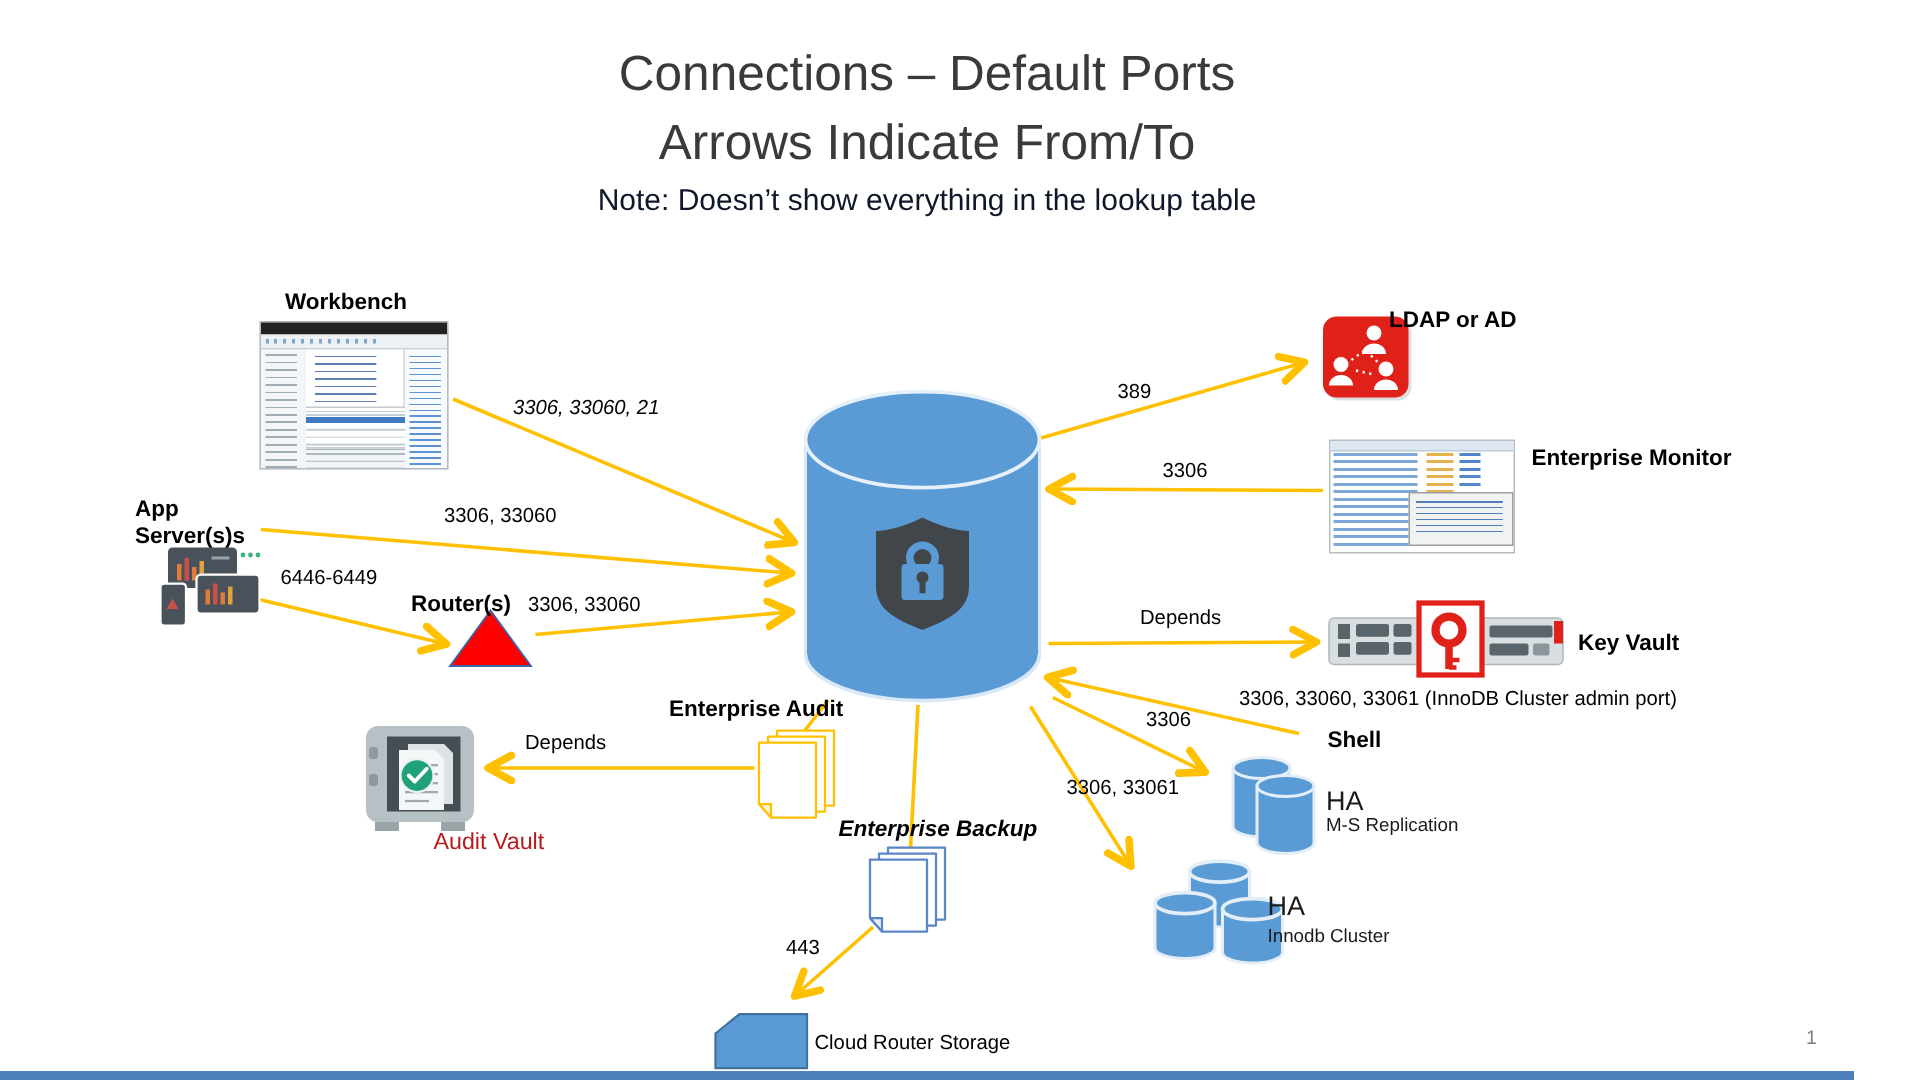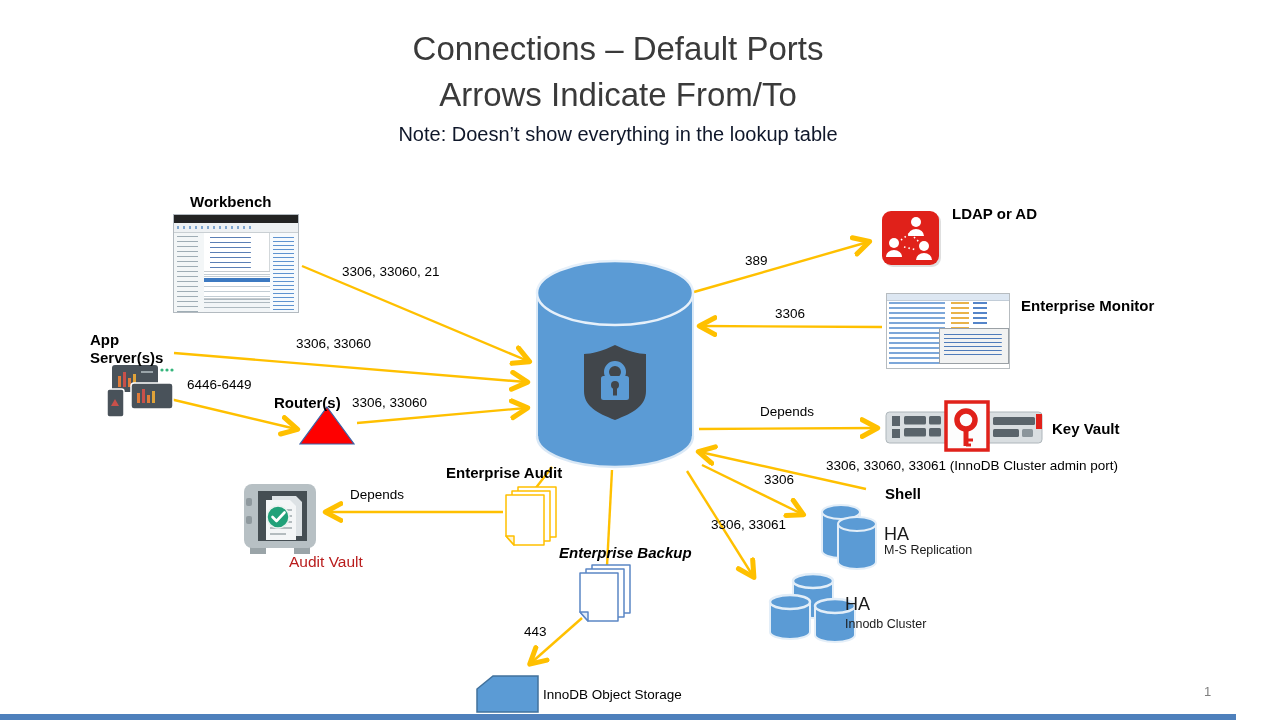--- a/index.html
+++ b/index.html
@@ -263,37 +263,37 @@
   </div>
 
   <div class="abs lbl-b" style="left:190px;top:193px;">Workbench</div>
 
   <div class="abs" style="left:90px;top:331px;line-height:18px;">
     <div class="lbl-b">App</div>
     <div class="lbl-b">Server(s)s</div>
   </div>
 
   <div class="abs lbl-b" style="left:274px;top:394px;">Router(s)</div>
-  <div class="abs lbl-b" style="left:952px;top:205px;">LDAP or AD</div>
+  <div class="abs lbl-b" style="left:926px;top:205px;">LDAP or AD</div>
   <div class="abs lbl-b" style="left:1021px;top:297px;">Enterprise Monitor</div>
   <div class="abs lbl-b" style="left:1052px;top:420px;">Key Vault</div>
   <div class="abs lbl-b" style="left:885px;top:485px;">Shell</div>
 
   <div class="abs lbl-ha" style="left:884px;top:524px;">HA</div>
   <div class="abs lbl-sub" style="left:884px;top:543px;">M-S Replication</div>
 
   <div class="abs lbl-ha" style="left:845px;top:594px;">HA</div>
   <div class="abs lbl-sub" style="left:845px;top:617px;">Innodb Cluster</div>
 
   <div class="abs lbl-b" style="left:446px;top:464px;">Enterprise Audit</div>
   <div class="abs lbl-plain" style="left:289px;top:553px;">Audit Vault</div>
   <div class="abs lbl-b" style="left:559px;top:544px;font-style:italic;">Enterprise Backup</div>
-  <div class="abs lbl" style="left:543px;top:687px;">InnoDB Object Storage</div>
-
-  <div class="abs lbl" style="left:342px;top:264px;">3306, 33060, 21</div>
+  <div class="abs lbl" style="left:543px;top:687px;">Cloud Router Storage</div>
+
+  <div class="abs lbl" style="left:342px;top:264px;font-style:italic;">3306, 33060, 21</div>
   <div class="abs lbl" style="left:296px;top:336px;">3306, 33060</div>
   <div class="abs lbl" style="left:187px;top:377px;">6446-6449</div>
   <div class="abs lbl" style="left:352px;top:395px;">3306, 33060</div>
   <div class="abs lbl" style="left:745px;top:240px;margin-top:13px;">389</div>
   <div class="abs lbl" style="left:775px;top:306px;">3306</div>
   <div class="abs lbl" style="left:760px;top:404px;">Depends</div>
   <div class="abs lbl" style="left:826px;top:458px;">3306, 33060, 33061 (InnoDB Cluster admin port)</div>
   <div class="abs lbl" style="left:764px;top:472px;">3306</div>
   <div class="abs lbl" style="left:711px;top:517px;">3306, 33061</div>
   <div class="abs lbl" style="left:350px;top:487px;">Depends</div>

